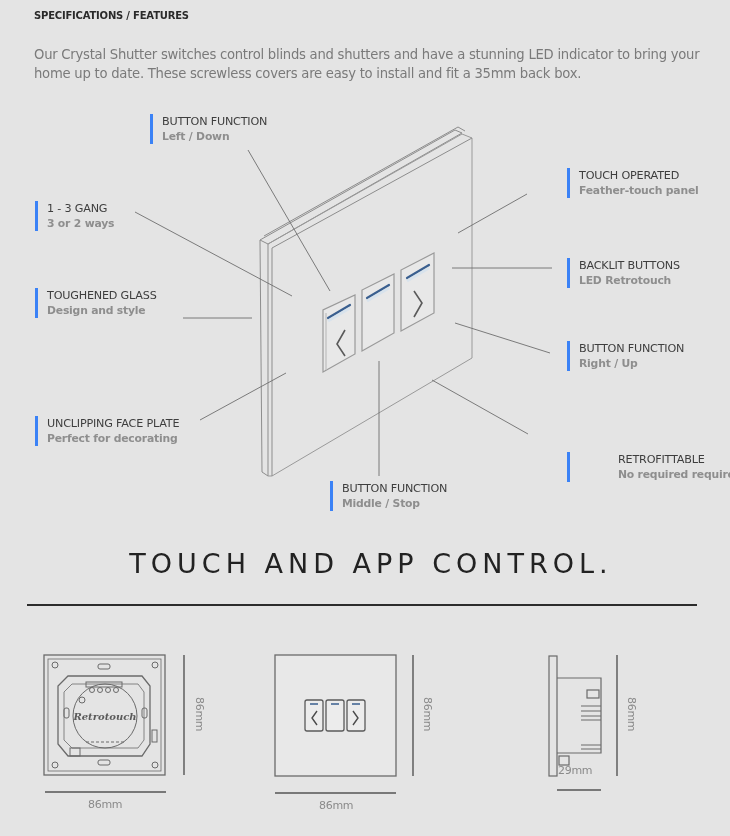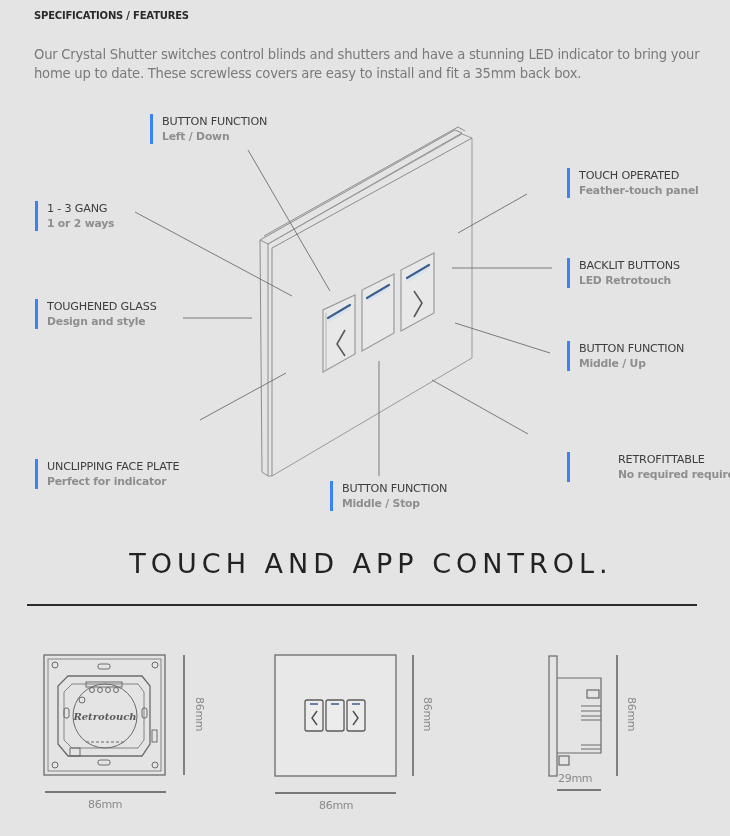--- a/index.html
+++ b/index.html
@@ -110,45 +110,45 @@
     <path d="M414,291 L422,303 L414,317"></path>
   </g>
 </svg>
 
 <div class="abs feature" style="left:150px;top:114px;">
   <div class="ft">BUTTON FUNCTION</div>
   <div class="fs">Left / Down</div>
 </div>
 <div class="abs feature" style="left:35px;top:201px;">
   <div class="ft">1 - 3 GANG</div>
-  <div class="fs">1 or 2 ways</div>
-</div>
-<div class="abs feature" style="left:35px;top:299px;">
+  <div class="fs">3 or 2 ways</div>
+</div>
+<div class="abs feature" style="left:35px;top:288px;">
   <div class="ft">TOUGHENED GLASS</div>
   <div class="fs">Design and style</div>
 </div>
-<div class="abs feature" style="left:35px;top:459px;">
+<div class="abs feature" style="left:35px;top:416px;">
   <div class="ft">UNCLIPPING FACE PLATE</div>
-  <div class="fs">Perfect for indicator</div>
+  <div class="fs">Perfect for decorating</div>
 </div>
 <div class="abs feature" style="left:330px;top:481px;">
   <div class="ft">BUTTON FUNCTION</div>
   <div class="fs">Middle / Stop</div>
 </div>
 <div class="abs feature" style="left:567px;top:168px;">
   <div class="ft">TOUCH OPERATED</div>
   <div class="fs">Feather-touch panel</div>
 </div>
 <div class="abs feature" style="left:567px;top:258px;">
   <div class="ft">BACKLIT BUTTONS</div>
   <div class="fs">LED Retrotouch</div>
 </div>
 <div class="abs feature" style="left:567px;top:341px;">
   <div class="ft">BUTTON FUNCTION</div>
-  <div class="fs">Middle / Up</div>
+  <div class="fs">Right / Up</div>
 </div>
 <div class="abs feature" style="left:567px;top:452px;padding-left:48px;">
   <div class="ft">RETROFITTABLE</div>
   <div class="fs">No required required</div>
 </div>
 
 <div class="abs big-heading">TOUCH AND APP CONTROL.</div>
 <div class="abs divider"></div>
 
 <svg width="730" height="836" style="left:0;top:0;">
@@ -210,14 +210,14 @@
     <rect x="559" y="756" width="10" height="9"></rect>
   </g>
   <line x1="557" y1="790" x2="601" y2="790" stroke="#555" stroke-width="1.4"></line>
   <line x1="617" y1="655" x2="617" y2="776" stroke="#555" stroke-width="1.4"></line>
 </svg>
 
 <div class="abs dim-label" style="left:88px;top:798px;">86mm</div>
 <div class="abs dim-label dim-vert" style="left:193px;top:697px;">86mm</div>
 <div class="abs dim-label" style="left:319px;top:799px;">86mm</div>
 <div class="abs dim-label dim-vert" style="left:421px;top:697px;">86mm</div>
-<div class="abs dim-label" style="left:558px;top:764px;margin-top:8px;">29mm</div>
+<div class="abs dim-label" style="left:558px;top:764px;">29mm</div>
 <div class="abs dim-label dim-vert" style="left:625px;top:697px;">86mm</div>
 
 </body></html>

